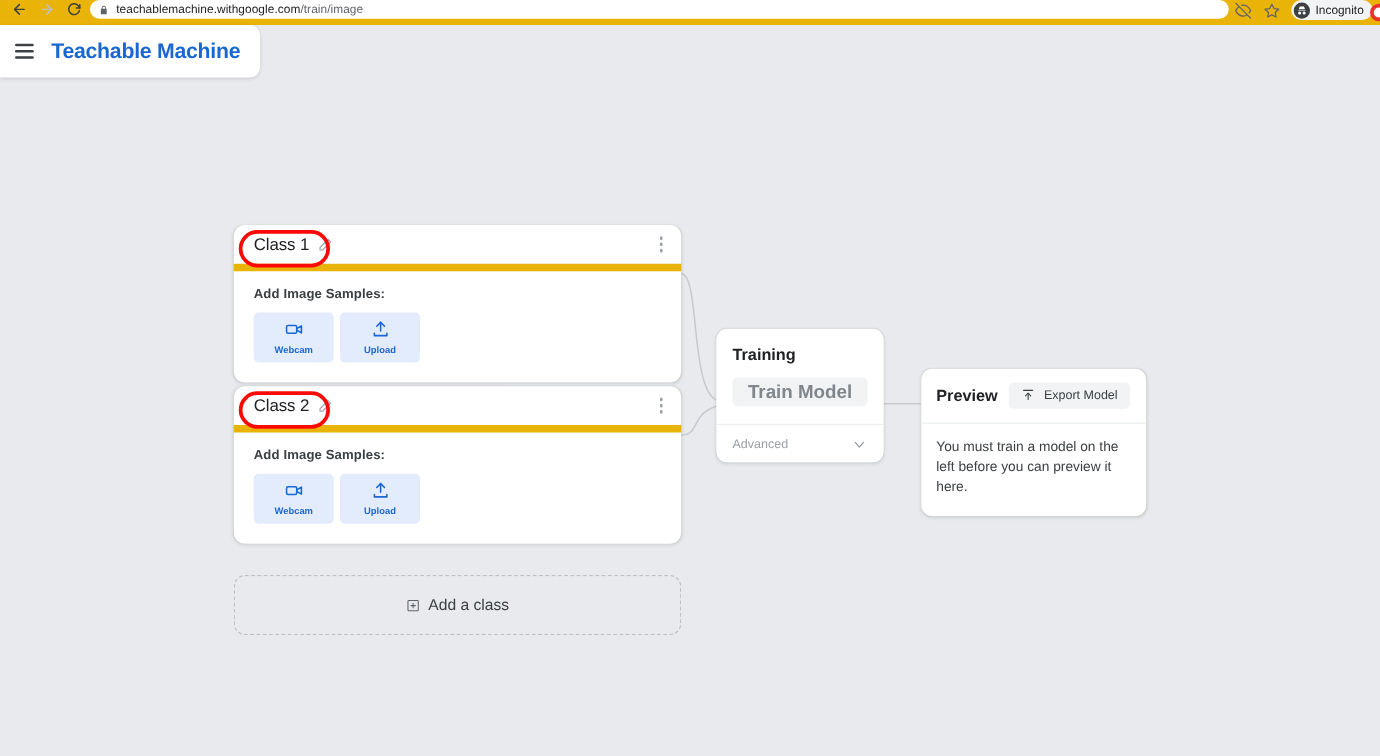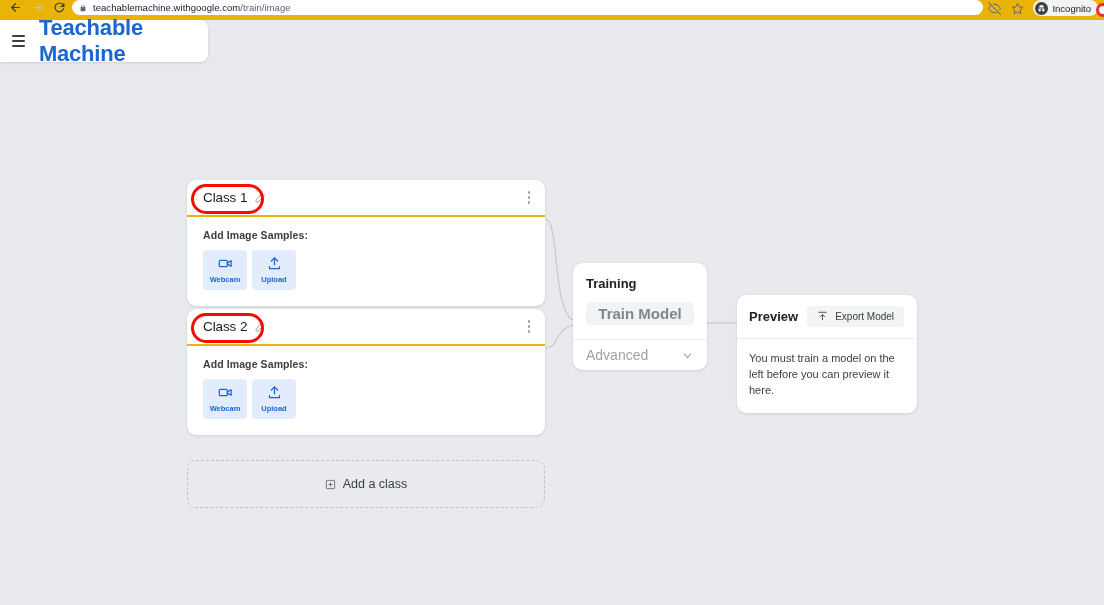--- a/index.html
+++ b/index.html
@@ -67,21 +67,21 @@
     background: #fff;
     border-radius: 0 8px 8px 0;
     display: flex; align-items: center;
     gap: 14px;
     padding-left: 12px;
     box-shadow: 0 1px 3px rgba(60,64,67,.16);
     z-index: 5;
   }
   .hamburger { display: flex; flex-direction: column; gap: 3px; width: 15px; }
   .hamburger span { display: block; height: 2px; background: #3c4043; border-radius: 1px; }
-  .app-title { font-size: 22px; font-weight: bold; color: #1967d2; letter-spacing: -.2px; }
+  .app-title { font-size: 17px; font-weight: bold; color: #1967d2; letter-spacing: -.2px; }
 
   
   .canvas { position: absolute; inset: 20px 0 0 0; }
 
   .connectors { position: absolute; left: 0; top: 0; width: 1104px; height: 585px; pointer-events: none; }
 
   
   .class-card {
     position: absolute;
     width: 358px;
@@ -90,21 +90,21 @@
     box-shadow: 0 1px 3px rgba(60,64,67,.14), 0 0 1px rgba(60,64,67,.1);
     overflow: visible;
   }
   .class-card.c1 { left: 187px; top: 160px; }
   .class-card.c2 { left: 187px; top: 289px; }
 
   .class-head {
     height: 37px;
     display: flex; align-items: center;
     padding: 0 12px 0 16px;
-    border-bottom: 2px solid #eab308;
+    border-bottom: 6px solid #eab308;
     position: relative;
   }
   .class-name-wrap { display: flex; align-items: center; gap: 7px; }
   .class-name { font-size: 13.5px; color: #202124; letter-spacing: -.1px; }
   .pencil-icon { color: #9aa0a6; display: flex; }
   .kebab { margin-left: auto; display: flex; flex-direction: column; gap: 2.5px; padding: 4px 3px; }
   .kebab i { display: block; width: 2.5px; height: 2.5px; border-radius: 50%; background: #9aa0a6; }
 
   .annot-ellipse {
     position: absolute;
@@ -112,21 +112,21 @@
     width: 73px; height: 30px;
     border: 3px solid #fa0a04;
     border-radius: 16px;
     pointer-events: none;
   }
 
   .class-body { padding: 12px 16px 16px; }
   .samples-label { font-size: 10.5px; color: #3c4043; font-weight: bold; letter-spacing: .1px; margin-bottom: 9px; }
   .sample-btns { display: flex; gap: 5px; }
   .sample-btn {
-    width: 44px; height: 40px;
+    width: 64px; height: 40px;
     background: #e2ecfd;
     border: none; border-radius: 4px;
     display: flex; flex-direction: column; align-items: center; justify-content: center;
     gap: 4px;
     cursor: pointer;
     color: #1967d2;
   }
   .sample-btn span { font-size: 7.5px; font-weight: bold; }
   .sample-btn svg { display: block; }
 
@@ -163,21 +163,21 @@
     font-family: inherit;
     cursor: default;
   }
   .advanced-row {
     border-top: 1px solid #eceff1;
     height: 31px;
     display: flex; align-items: center;
     padding: 0 13px;
     cursor: pointer;
   }
-  .advanced-label { font-size: 14px; color: #9aa0a6; }
+  .advanced-label { font-size: 10px; color: #9aa0a6; }
   .chevron { margin-left: auto; color: #9aa0a6; display: flex; }
 
   
   .preview-card {
     position: absolute; left: 737px; top: 275px;
     width: 180px;
     background: #fff;
     border-radius: 9px;
     box-shadow: 0 1px 3px rgba(60,64,67,.14), 0 0 1px rgba(60,64,67,.1);
     z-index: 3;

